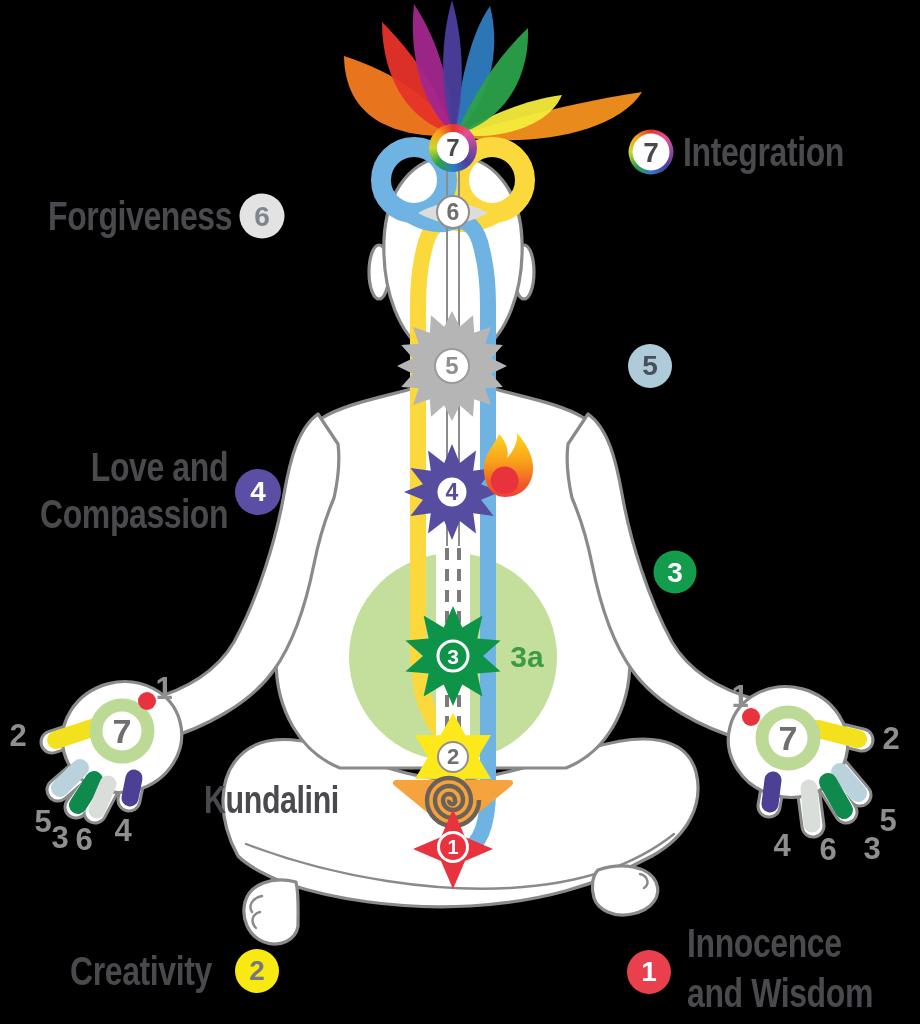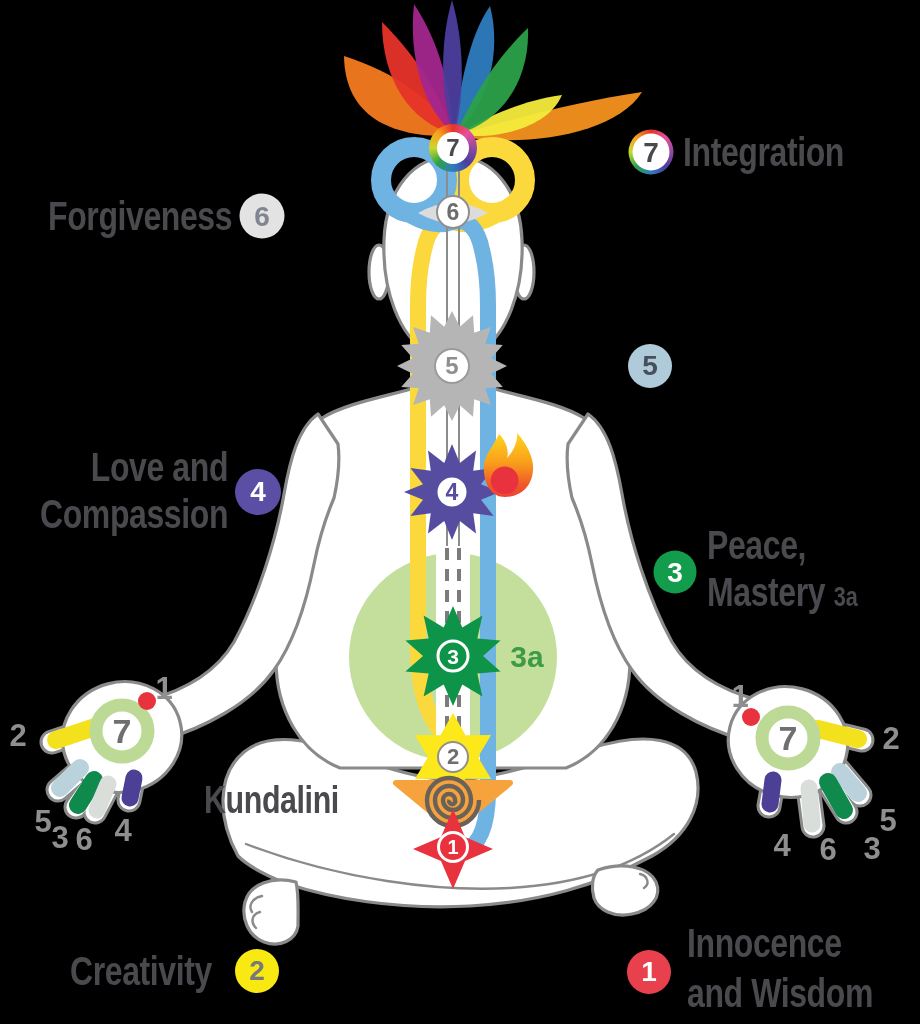--- a/index.html
+++ b/index.html
@@ -228,23 +228,20 @@
   <span class="cx">Integration</span></div>
 <div class="badge b-forgive" style="left:262px;top:216px;width:45px;height:45px">6</div>
 
 <div class="badge b-diplo" style="left:650px;top:366px;width:44px;height:44px">5</div>
 
 <div class="lbl or two" style="right:692px;top:491px">
   <div class="cx"><div>Love and</div><div>Compassion</div></div></div>
 <div class="badge b-love" style="left:258px;top:492px;width:46px;height:46px">4</div>
 
 <div class="badge b-peace" style="left:675px;top:572px;width:43px;height:43px">3</div>
-<div class="lbl ol two" style="left:707px;top:571px">
-  <div class="cx"><div>Peace,</div>
-    <div><span>Mastery</span> <span class="suffix">3a</span></div></div></div>
 
 <div class="lbl ol" style="left:204px;top:800px;font-size:38px">
   <span class="cx">Kundalini</span></div>
 
 <div class="lbl ol" style="left:70px;top:971px">
   <span class="cx">Creativity</span></div>
 <div class="badge b-create" style="left:257px;top:971px;width:44px;height:44px">2</div>
 
 <div class="badge b-inno" style="left:649px;top:972px;width:44px;height:44px">1</div>
 <div class="lbl ol two" style="left:687px;top:968px;line-height:50px">

